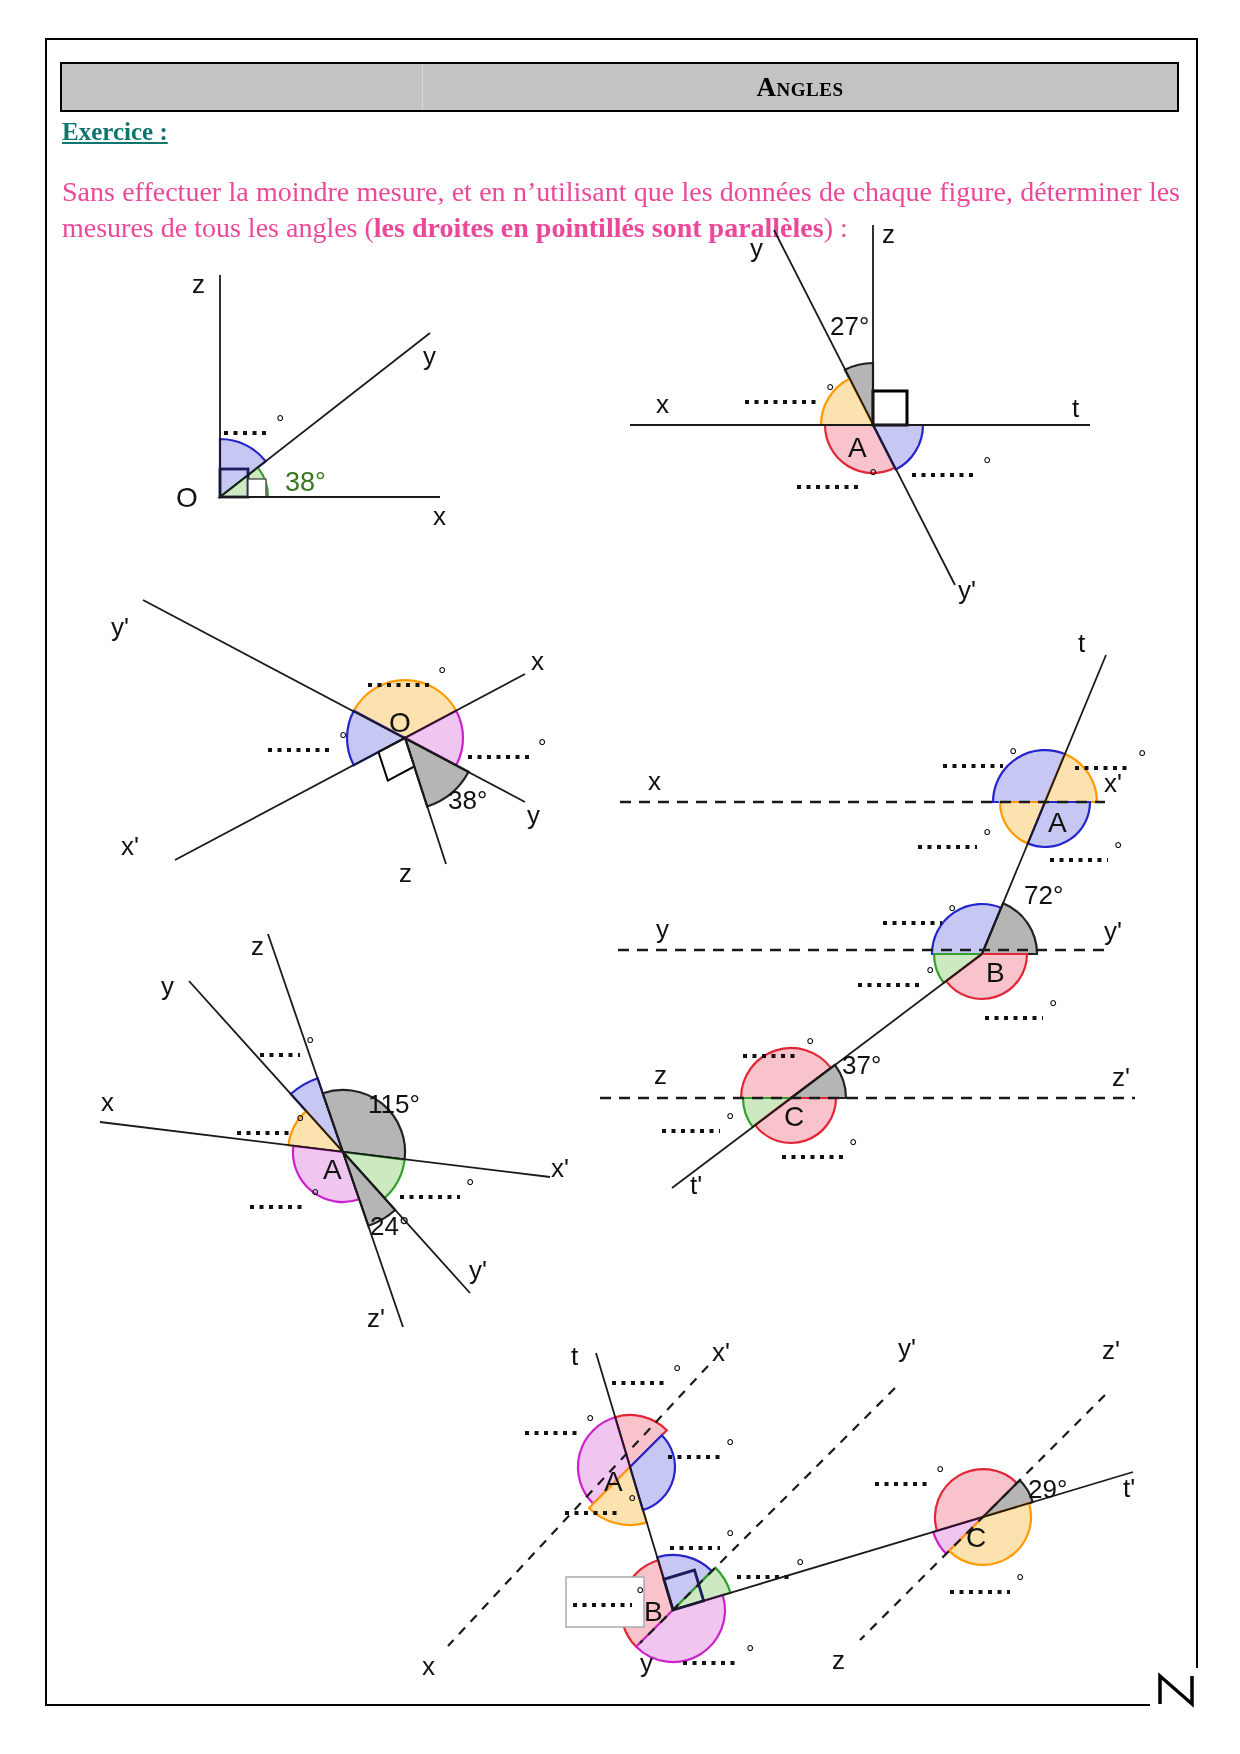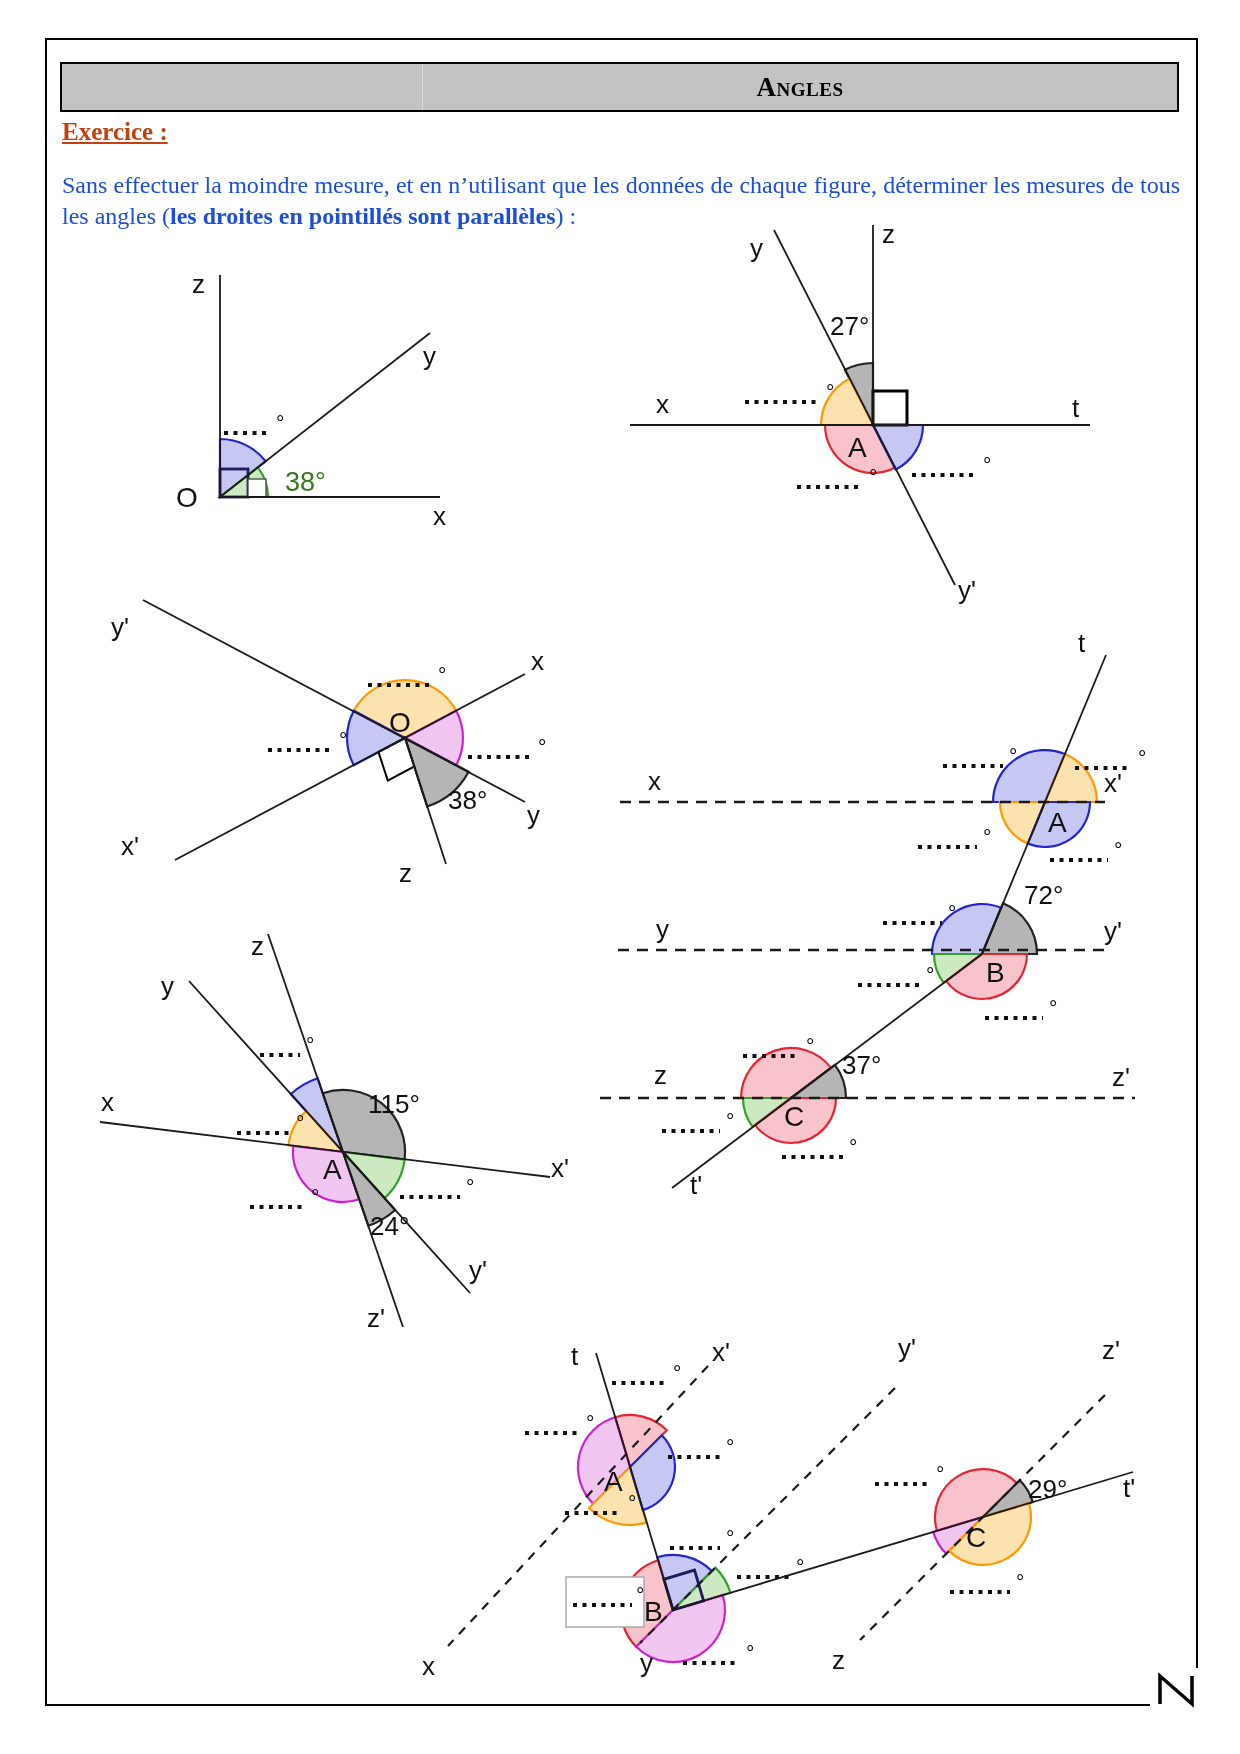--- a/index.html
+++ b/index.html
@@ -2,22 +2,22 @@
 <html><head>
 <meta charset="utf-8">
 <style>
   html,body{margin:0;padding:0;background:#888;}
   .sheet{position:relative;width:1240px;height:1754px;background:#fff;font-family:"Liberation Serif",serif;overflow:hidden;}
   .page-border{position:absolute;left:45px;top:38px;width:1149px;height:1664px;border:2.5px solid #000;}
   .header-bar{position:absolute;left:60px;top:62px;width:1119px;height:50px;background:#c3c3c3;border:2.5px solid #000;display:flex;align-items:center;box-sizing:border-box;}
   .header-spacer{width:360px;height:100%;border-right:1px solid #d8d8d8;}
   .header-title{flex:1;text-align:center;font-variant:small-caps;font-weight:bold;font-size:27px;letter-spacing:.5px;}
   .header-ex{width:250px;text-align:center;font-variant:small-caps;font-weight:bold;font-size:26px;border-left:1px solid #d8d8d8;height:100%;display:flex;align-items:center;justify-content:center;}
-  .ex-heading{position:absolute;left:62px;top:118px;color:#c2410c;font-weight:bold;font-size:25px;text-decoration:underline;}
-  .instructions{position:absolute;left:62px;top:146px;width:1118px;font-size:24px;line-height:1.3;text-align:justify;color:#1d4ed8;}
+  .ex-heading{position:absolute;left:62px;top:118px;color:#0f766e;font-weight:bold;font-size:25px;text-decoration:underline;}
+  .instructions{position:absolute;left:62px;top:146px;width:1118px;font-size:28px;line-height:1.3;text-align:justify;color:#ec4899;}
   .instructions b{font-weight:bold;}
   svg{position:absolute;overflow:visible;}
   .ax{stroke:#1a1a1a;stroke-width:1.8;fill:none;}
   .dash{stroke:#1a1a1a;stroke-width:2.4;stroke-dasharray:11 8;fill:none;}
   .dash2{stroke:#1a1a1a;stroke-width:2.2;stroke-dasharray:9 8;fill:none;}
   .sec{stroke-width:2.2;}
   .sec-blue{fill:#c7c7f3;stroke:#2424cf;}
   .sec-orange{fill:#fce2ae;stroke:#ff9900;}
   .sec-green{fill:#cde9c2;stroke:#33a02c;}
   .sec-gray{fill:#b5b5b5;stroke:#222;}

